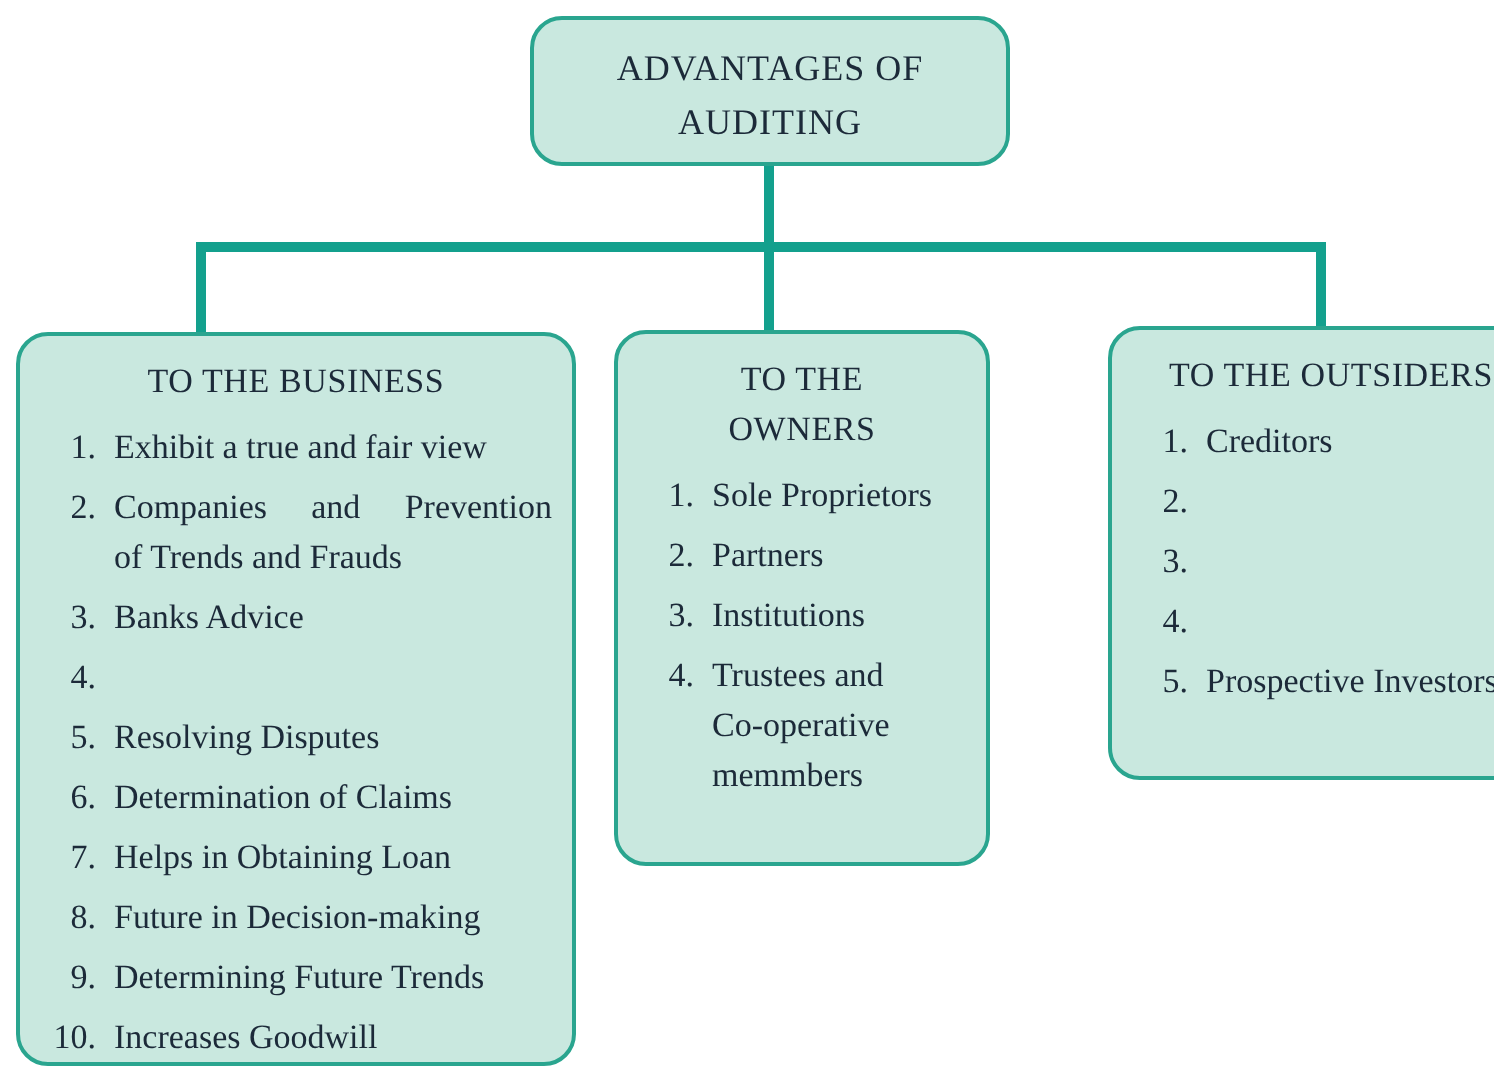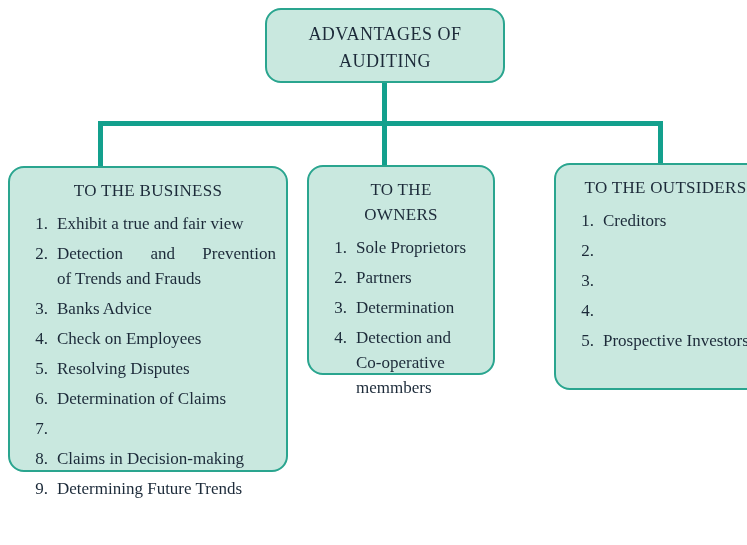--- a/index.html
+++ b/index.html
@@ -33,22 +33,22 @@
     line-height:25px;
   }
   .node-root{
     left:265px; top:8px; width:240px; height:75px;
     display:flex; align-items:center; justify-content:center;
     text-align:center;
     font-size:18px; line-height:27px;
     letter-spacing:0.5px;
     white-space:pre-line;
   }
-  .node-left{ left:8px;   top:166px; width:280px; height:306px; }
-  .node-mid{  left:307px; top:165px; width:188px; height:210px; }
+  .node-left{ left:8px;   top:166px; width:280px; height:367px; }
+  .node-mid{  left:307px; top:165px; width:188px; height:268px; }
   .node-right{left:517px; top:163px; width:223px; height:227px;margin-left:37px; }
   .node-title{
     text-align:center;
     white-space:pre-line;
     letter-spacing:0.3px;
     margin-bottom:8px;
   }
   .item{
     display:flex;
     margin-bottom:5px;
@@ -95,69 +95,73 @@
   <div class="line drop-right"></div>
 
   <div class="node node-left">
     <div class="node-title">TO THE BUSINESS</div>
     <div class="item">
       <span class="num">1.</span>
       <span class="txt">Exhibit a true and fair view</span>
     </div>
     <div class="item">
       <span class="num">2.</span>
-      <span class="txt"><span class="jline">Detection and Prevention</span><span>of Trends and Frauds</span></span>
+      <span class="txt"><span class="jline">Companies and Prevention</span><span>of Trends and Frauds</span></span>
     </div>
     <div class="item">
       <span class="num">3.</span>
       <span class="txt">Banks Advice</span>
     </div>
     <div class="item">
       <span class="num">4.</span>
-      <span class="txt">Check on Employees</span>
     </div>
     <div class="item">
       <span class="num">5.</span>
       <span class="txt">Resolving Disputes</span>
     </div>
     <div class="item">
       <span class="num">6.</span>
       <span class="txt">Determination of Claims</span>
     </div>
     <div class="item">
       <span class="num">7.</span>
+      <span class="txt">Helps in Obtaining Loan</span>
     </div>
     <div class="item">
       <span class="num">8.</span>
-      <span class="txt">Claims in Decision-making</span>
+      <span class="txt">Future in Decision-making</span>
     </div>
     <div class="item">
       <span class="num">9.</span>
       <span class="txt">Determining Future Trends</span>
+    </div>
+    <div class="item">
+      <span class="num">10.</span>
+      <span class="txt">Increases Goodwill</span>
     </div>
   </div>
 
   <div class="node node-mid">
     <div class="node-title">TO THE
 OWNERS</div>
     <div class="item">
       <span class="num">1.</span>
       <span class="txt">Sole Proprietors</span>
     </div>
     <div class="item">
       <span class="num">2.</span>
       <span class="txt">Partners</span>
     </div>
     <div class="item">
       <span class="num">3.</span>
-      <span class="txt">Determination</span>
+      <span class="txt">Institutions</span>
     </div>
     <div class="item">
       <span class="num">4.</span>
-      <span class="txt">Detection and
+      <span class="txt">Trustees and
 Co-operative
 memmbers</span>
     </div>
   </div>
 
   <div class="node node-right">
     <div class="node-title">TO THE OUTSIDERS</div>
     <div class="item">
       <span class="num">1.</span>
       <span class="txt">Creditors</span>

